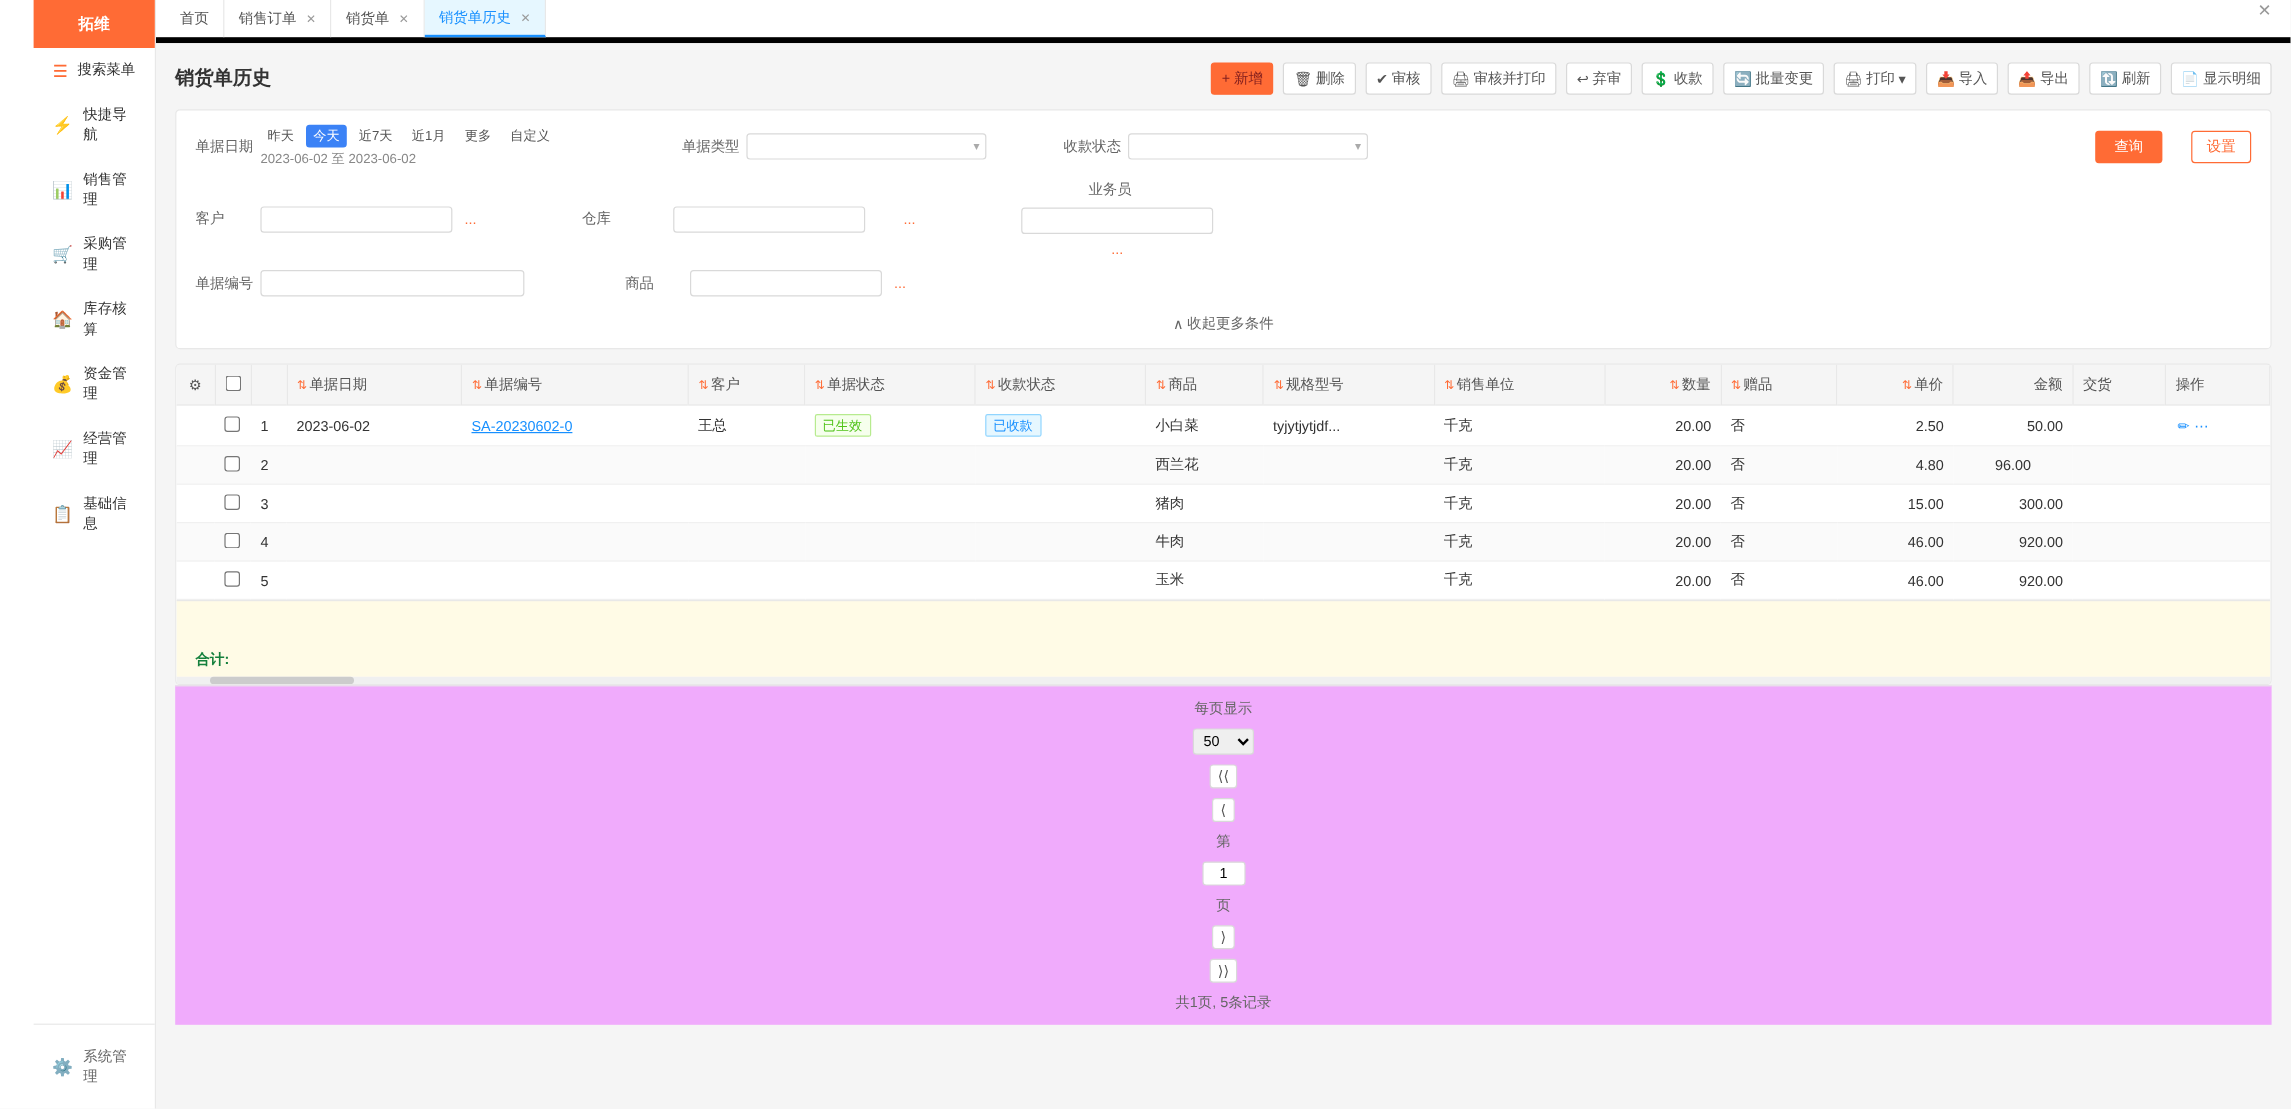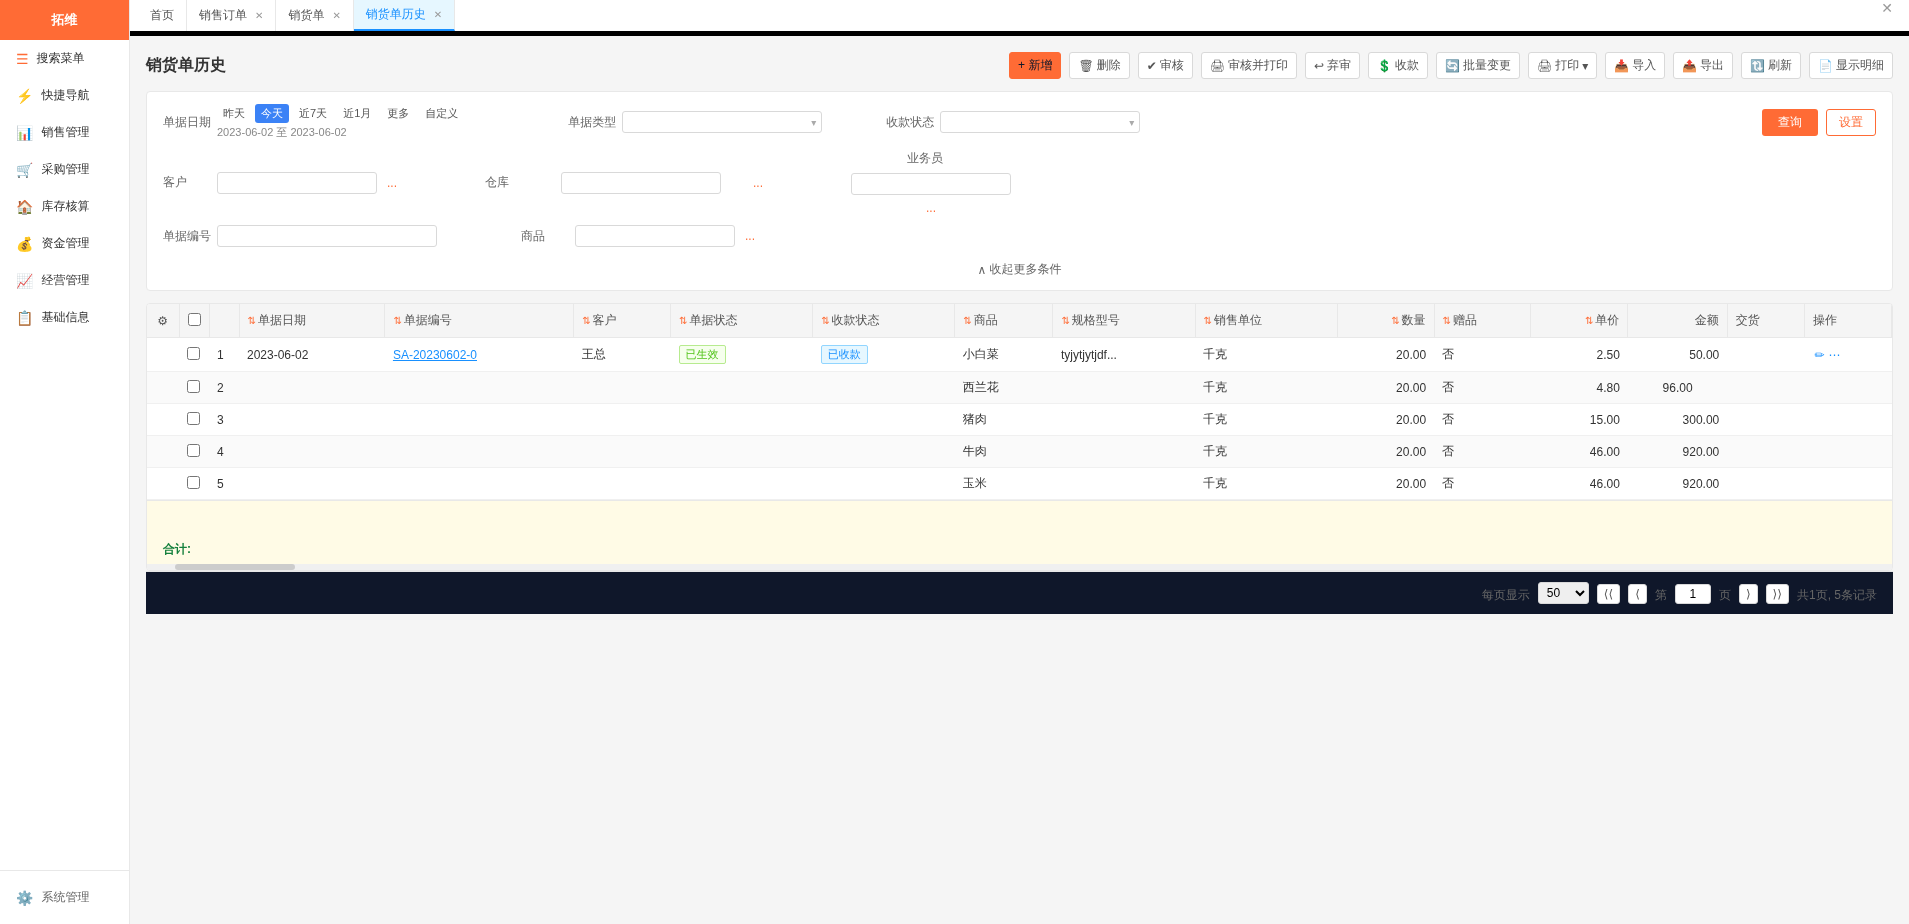--- a/index.html
+++ b/index.html
@@ -6,20 +6,21 @@
     body { display: flex; height: 924px; overflow: hidden; background: #f5f5f5; }
 
     
     .sidebar {
       width: 130px;
       background: #fff;
       border-right: 1px solid #e8e8e8;
       display: flex;
       flex-direction: column;
       flex-shrink: 0;
+      padding-left: 28px;
     }
     .sidebar-logo {
       height: 40px;
       background: #ff6b35;
       display: flex;
       align-items: center;
       justify-content: center;
       color: #fff;
       font-size: 13px;
       font-weight: bold;
@@ -120,21 +121,21 @@
       gap: 3px;
       padding: 4px 8px;
       border: 1px solid #d9d9d9;
       border-radius: 3px;
       cursor: pointer;
       background: #fff;
       color: #555;
       font-size: 12px;
       white-space: nowrap;
     }
-    .btn.primary { background: #ff6b35; color: #0f172a; border-color: #ff6b35; }
+    .btn.primary { background: #ff6b35; color: #7f1d1d; border-color: #ff6b35; }
 
     
     .filter-section {
       background: #fff;
       border: 1px solid #e8e8e8;
       border-radius: 4px;
       padding: 12px 16px;
       margin-bottom: 12px;
     }
     .filter-row {
@@ -307,26 +308,27 @@
       display: flex;
       justify-content: flex-end;
       gap: 100px;
       padding-right: 180px;
     }
     .footer-value { font-weight: bold; color: #333; }
 
     
     .pagination {
       display: flex;
-      align-items: flex-end;
+      align-items: center;
       justify-content: flex-end;
       padding: 10px 16px;
-      background: #0f172a;
+      background: #f0abfc;
       border-top: 1px solid #e8e8e8;
       gap: 8px;
+      flex-direction: column;
     }
     .pagination-label { color: #666; }
     .pagination-select {
       border: 1px solid #d9d9d9;
       border-radius: 3px;
       padding: 2px 4px;
       font-size: 12px;
     }
     .pagination-btn {
       border: 1px solid #d9d9d9;
@@ -348,21 +350,21 @@
     
     .table-settings {
       width: 32px;
       text-align: center;
       cursor: pointer;
     }
     .checkbox-col { width: 28px; text-align: center; }
 
     .filter-query-area {
       display: flex;
-      gap: 8px;
+      gap: 24px;
       align-items: flex-start;
       margin-left: auto;
     }
     .filter-collapse-row {
       display: flex;
       justify-content: center;
       padding: 4px 0 0;
     }
   </style>
 </head>

